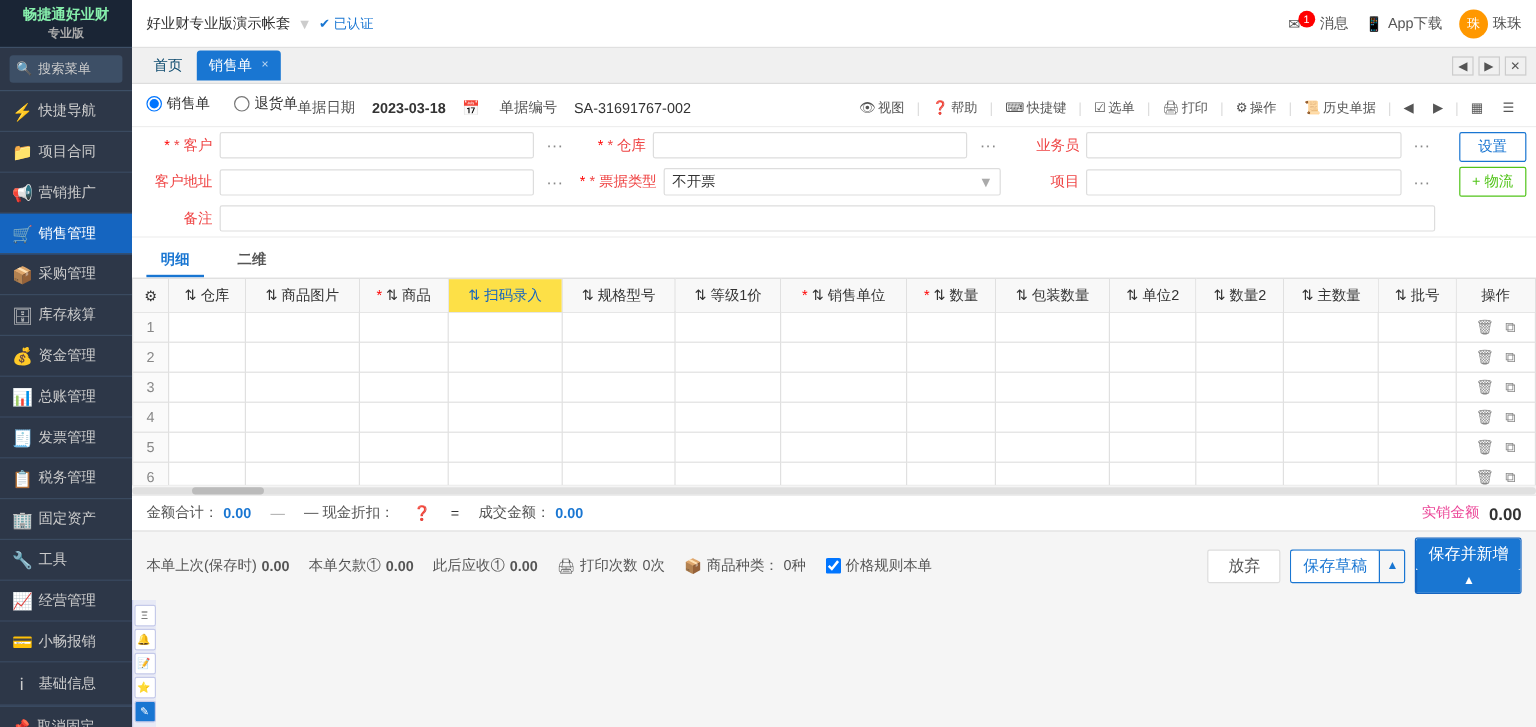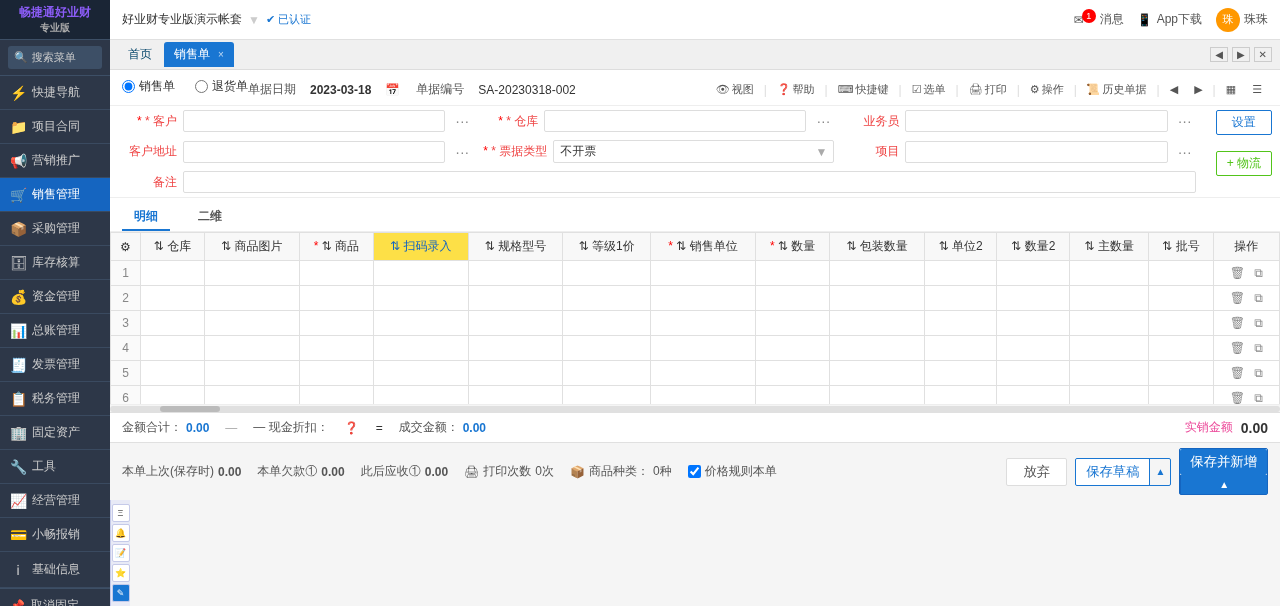--- a/index.html
+++ b/index.html
@@ -52,21 +52,21 @@
     
     .form-row { display: flex; align-items: center; padding: 4px 12px; gap: 10px; }
     .form-group { display: flex; align-items: center; gap: 6px; flex: 1; }
     .form-label { color: #ef4444; font-size: 12px; white-space: nowrap; min-width: 55px; text-align: right; }
     .form-label.required::before { content: '* '; color: red; }
     .form-input { flex: 1; border: 1px solid #ddd; padding: 3px 6px; font-size: 12px; border-radius: 2px; background: #fff; }
     .form-dots { color: #888; cursor: pointer; font-size: 14px; padding: 0 4px; }
     .form-select { display: flex; align-items: center; flex: 1; border: 1px solid #ddd; padding: 2px 6px; border-radius: 2px; background: #fff; }
 
     
-    .right-btns { display: flex; flex-direction: column; gap: 16px; padding: 4px 8px; }
+    .right-btns { display: flex; flex-direction: column; gap: 4px; padding: 4px 8px; }
     .btn-set { background: #fff; border: 1px solid #1976d2; color: #1976d2; padding: 3px 10px; cursor: pointer; border-radius: 2px; font-size: 12px; }
     .btn-flow { background: #fff; border: 1px solid #52c41a; color: #52c41a; padding: 3px 10px; cursor: pointer; border-radius: 2px; font-size: 12px; }
 
     
     .view-tabs { display: flex; align-items: flex-start; padding: 6px 12px 0; border-bottom: 1px solid #eee; gap: 16px; font-weight: bold; }
     .view-tab { padding: 4px 12px; cursor: pointer; font-size: 12px; color: #555; border-bottom: 2px solid transparent; }
     .view-tab.active { color: #1976d2; border-bottom: 2px solid #1976d2; }
 
     
     .table-container { flex: 1; overflow: auto; position: relative; }
@@ -111,21 +111,21 @@
 
     .header-top-row { display: flex; align-items: center; }
     .toolbar-sep { color: #ddd; }
   </style>
 </head>
 <body>
 
 <div class="sidebar">
   <div class="sidebar-logo">
     <div>
-      <div style="font-size:12px;color:#8b5cf6;font-weight:bold;">畅捷通好业财</div>
+      <div style="font-size:12px;color:#86efac;font-weight:bold;">畅捷通好业财</div>
       <div style="font-size:10px;color:#aaa;">专业版</div>
     </div>
   </div>
 
   <div class="sidebar-search">
     <button class="sidebar-search-btn">
       <span>🔍</span>
       <span>搜索菜单</span>
     </button>
   </div>
@@ -259,21 +259,21 @@
           </label>
         </div>
         <div class="doc-meta">
           <span class="doc-meta-item">
             <span>单据日期</span>
             <span style="color:#333;font-weight:bold;">2023-03-18</span>
             <span>📅</span>
           </span>
           <span class="doc-meta-item">
             <span>单据编号</span>
-            <span style="color:#333;">SA-20230318-002</span>
+            <span style="color:#333;">SA-31691767-002</span>
           </span>
         </div>
         <div class="doc-toolbar">
           <button class="doc-toolbar-btn">
             <span>👁</span>
             <span>视图</span>
           </button>
           <span class="toolbar-sep">|</span>
           <button class="doc-toolbar-btn">
             <span>❓</span>

